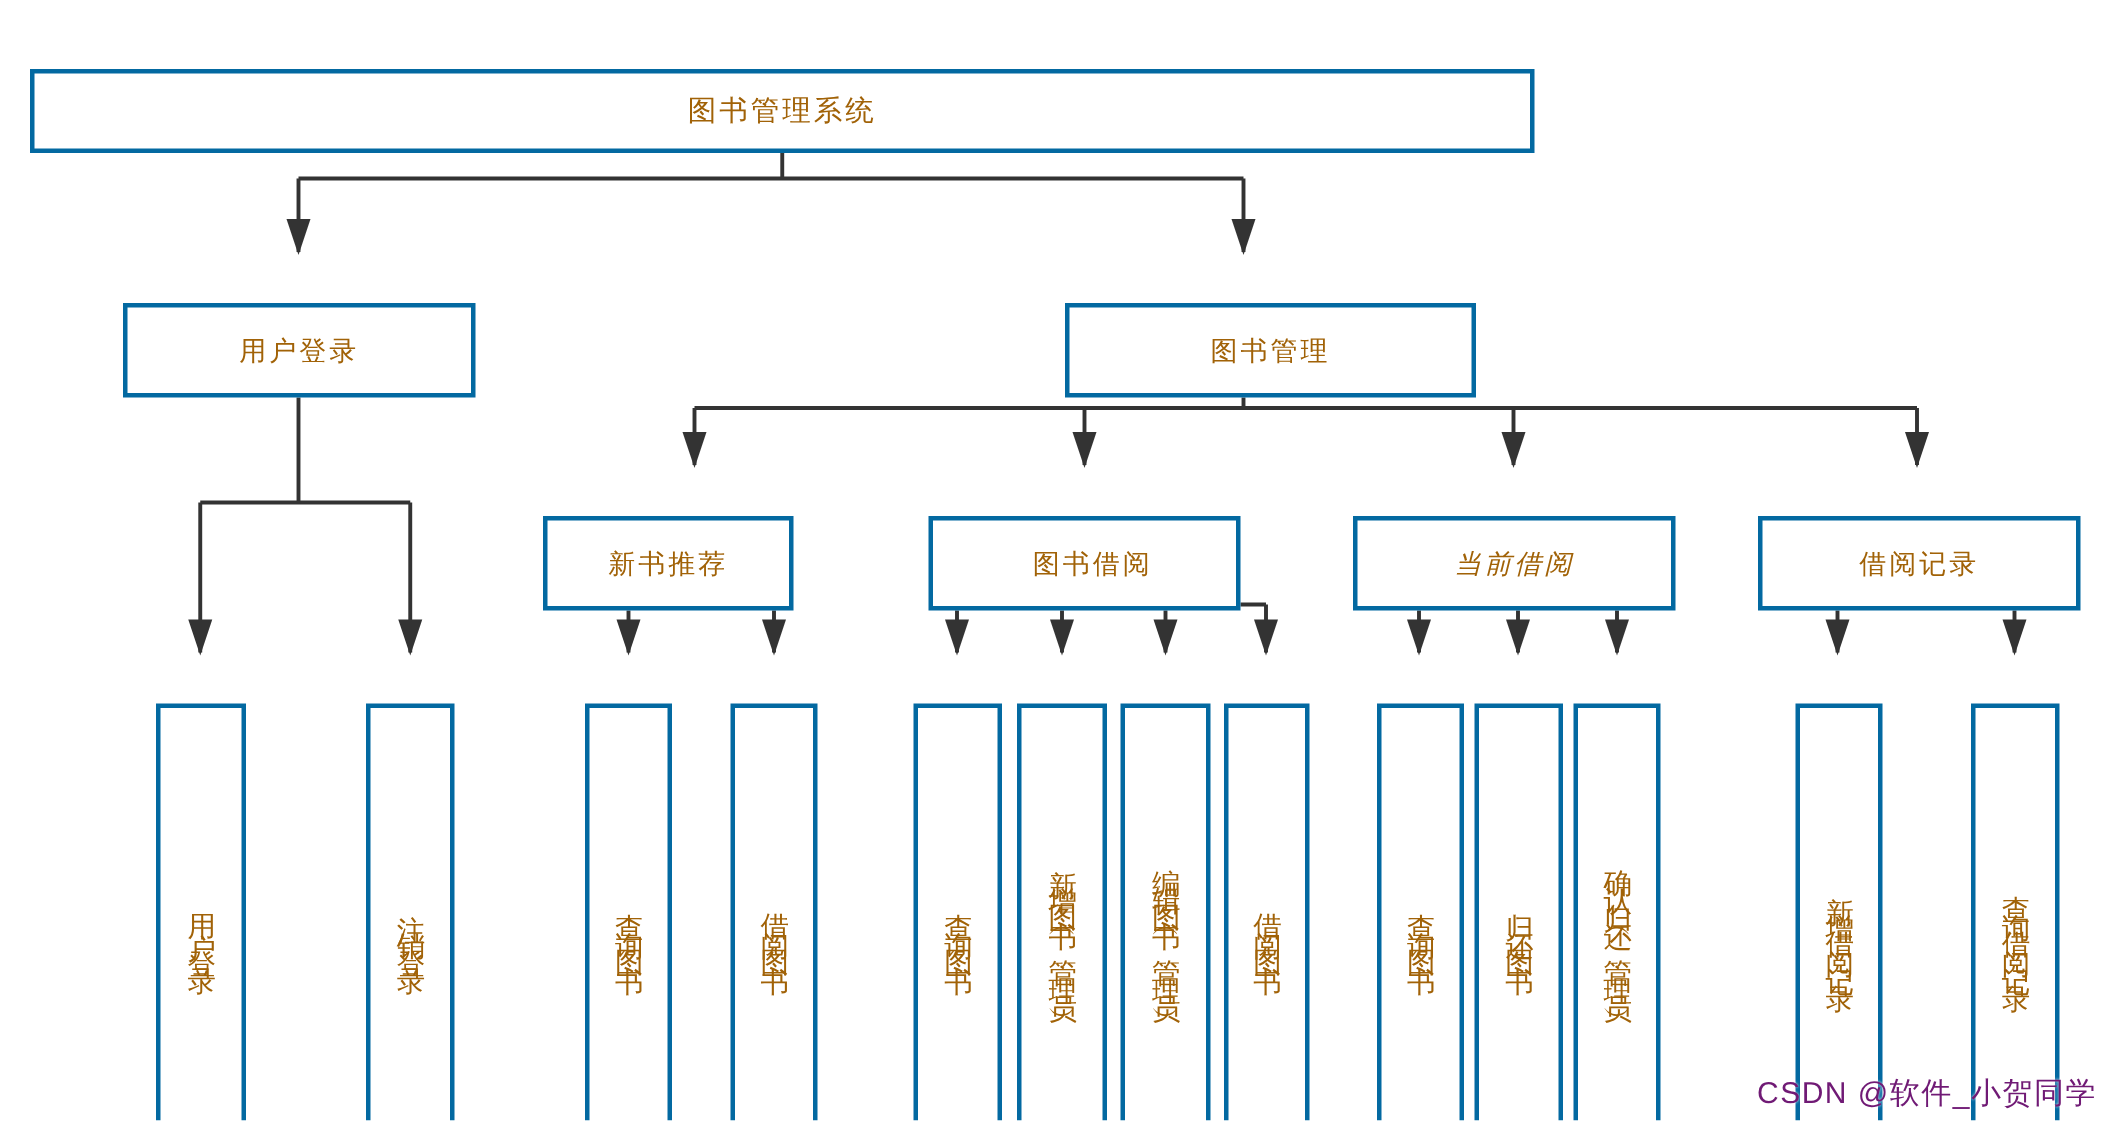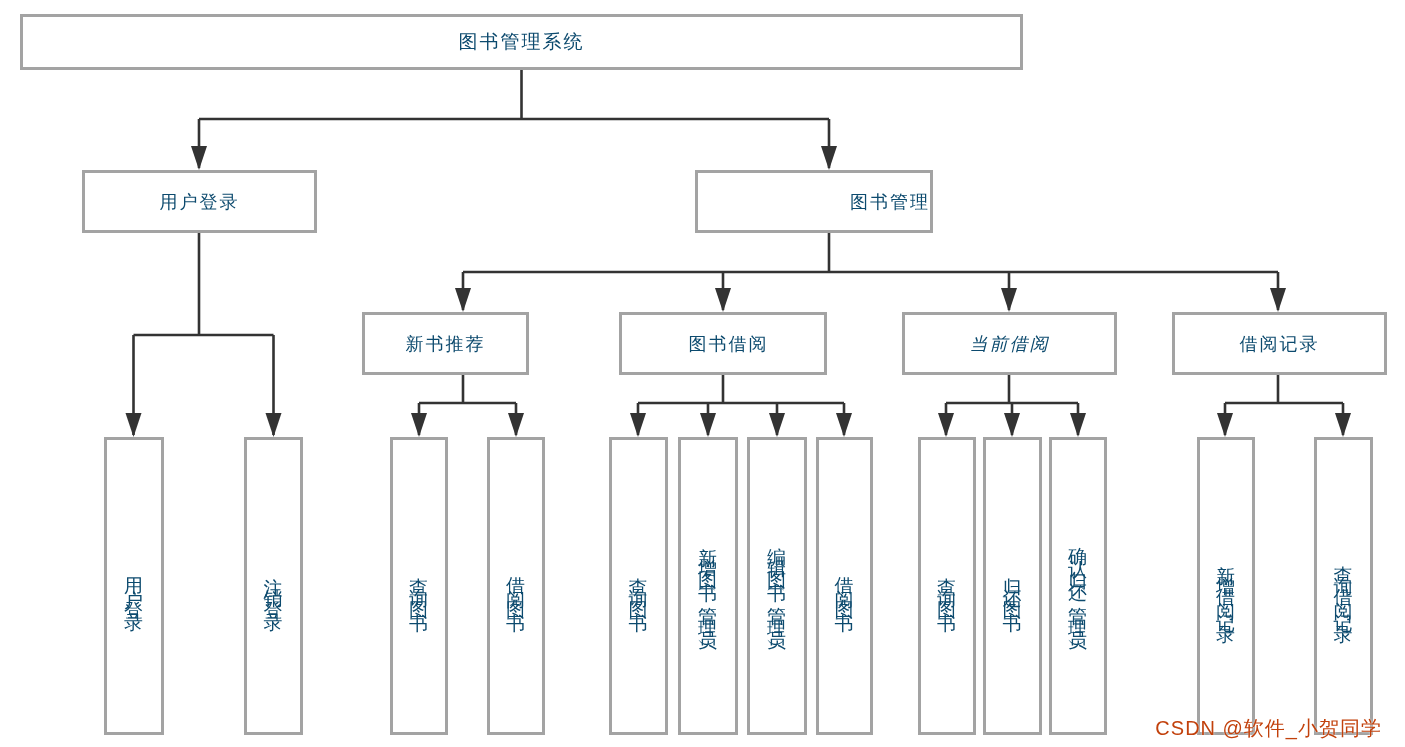--- a/index.html
+++ b/index.html
@@ -14,47 +14,48 @@
   }
   .connectors {
     position: absolute;
     left: 0; top: 0;
     width: 1405px; height: 747px;
     pointer-events: none;
   }
   .box {
     position: absolute;
     background: #ffffff;
-    border: 3px solid #a3a3a3;
+    border: 3px solid #0369a1;
     display: flex;
     align-items: center;
     justify-content: center;
-    color: #0c4a6e;
+    color: #a16207;
+    margin-top: 32px;
   }
   .hlabel {
     font-size: 18px;
     letter-spacing: 2px;
     white-space: nowrap;
   }
   .root .hlabel { font-size: 19px; }
   .leaf { top: 437px; height: 298px; }
   .vtext {
     writing-mode: vertical-rl;
     text-orientation: mixed;
     font-size: 19px;
     letter-spacing: 12px;
     line-height: 1;
     max-height: 288px;
   }
   .watermark {
     position: absolute;
-    right: 23px;
+    right: 7px;
     bottom: 5px;
     font-size: 20px;
-    color: #c2410c;
+    color: #701a75;
     letter-spacing: 1px;
     white-space: nowrap;
     z-index: 5;
     text-shadow: 0 0 2px rgba(255,255,255,0.9);
   }
 </style>
 </head>
 <body>
 
 <div class="canvas">
@@ -99,21 +100,21 @@
     </g>
   </svg>
 
   <div class="box root" style="left:20px;top:14px;width:1003px;height:56px;">
     <span class="hlabel">图书管理系统</span>
   </div>
 
   <div class="box" style="left:82px;top:170px;width:235px;height:63px;">
     <span class="hlabel">用户登录</span>
   </div>
-  <div class="box" style="left:695px;top:170px;width:238px;height:63px;justify-content:flex-end;">
+  <div class="box" style="left:710px;top:170px;width:274px;height:63px;">
     <span class="hlabel">图书管理</span>
   </div>
 
   <div class="box" style="left:362px;top:312px;width:167px;height:63px;">
     <span class="hlabel">新书推荐</span>
   </div>
   <div class="box" style="left:619px;top:312px;width:208px;height:63px;padding-left:11px;">
     <span class="hlabel">图书借阅</span>
   </div>
   <div class="box" style="left:902px;top:312px;width:215px;height:63px;font-style:italic;">

